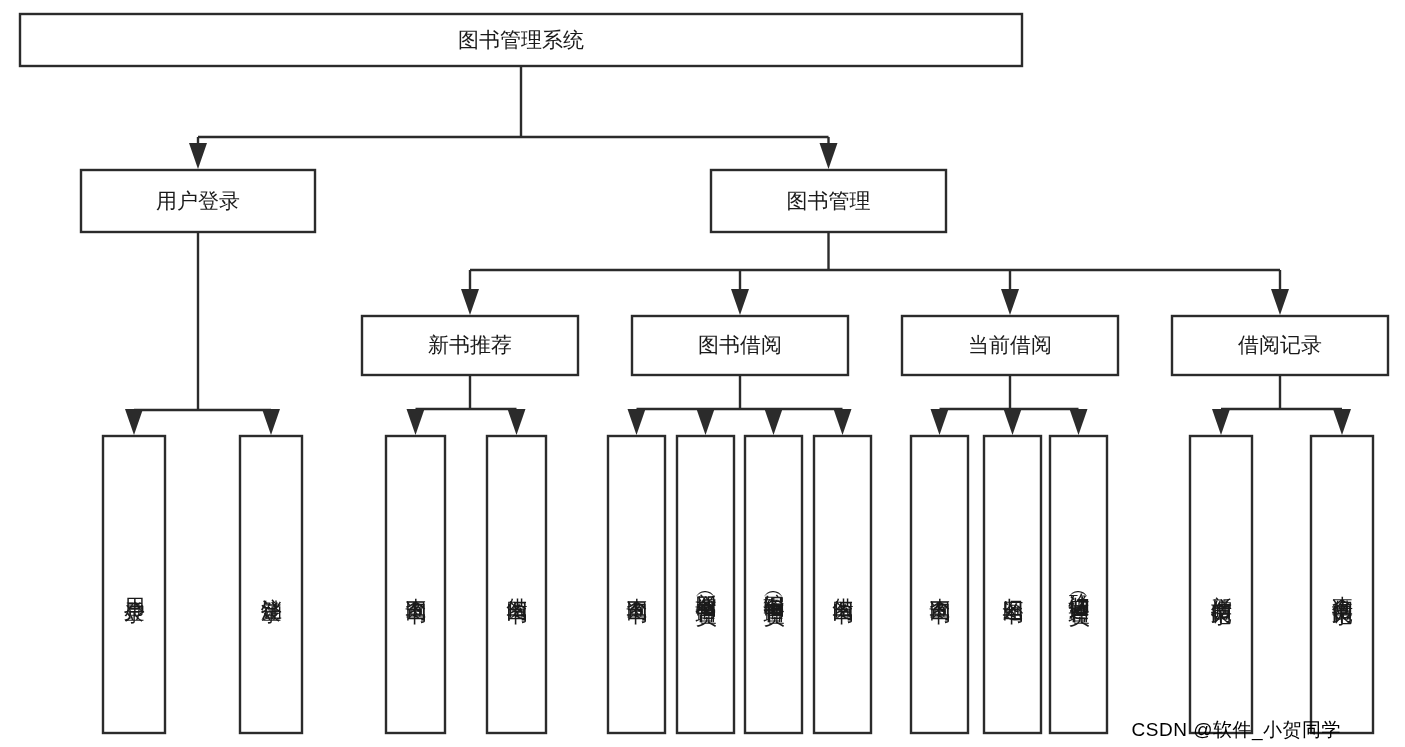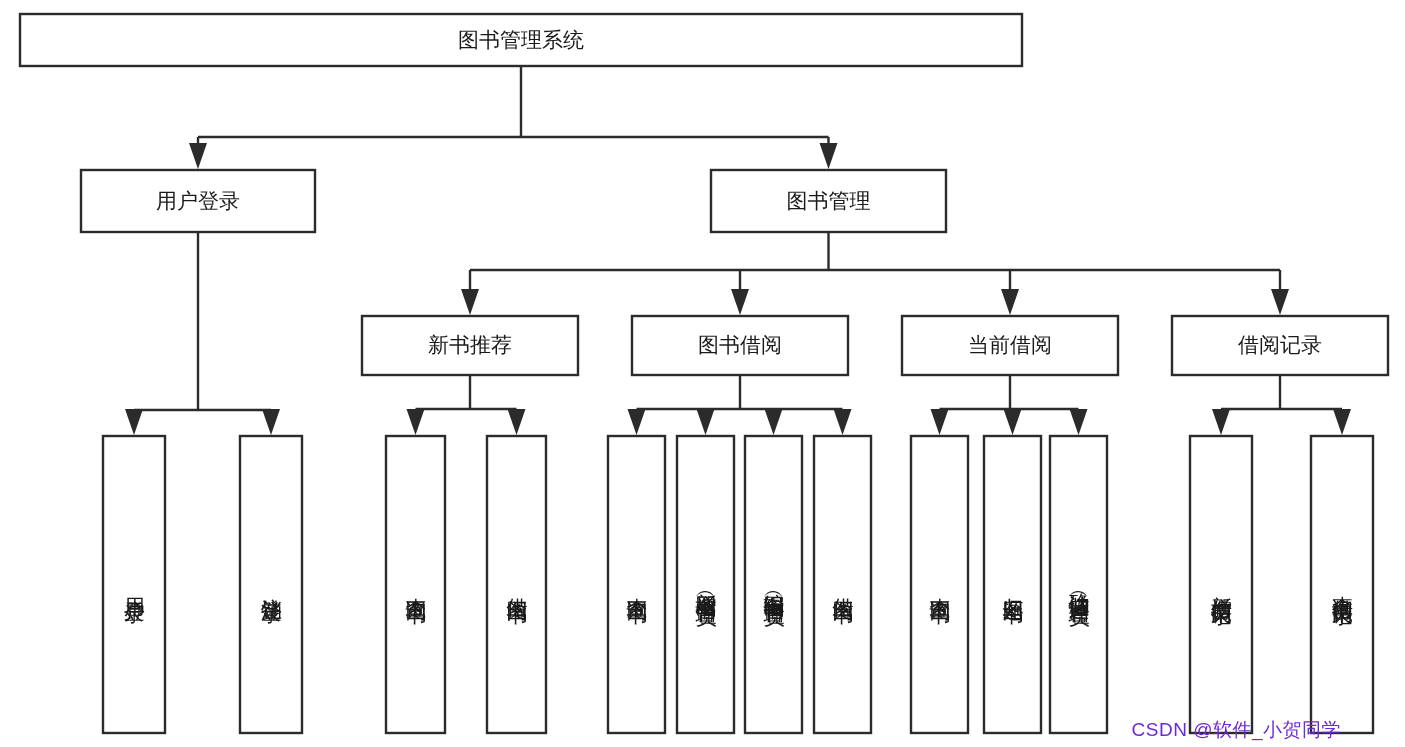--- a/index.html
+++ b/index.html
@@ -63,21 +63,21 @@
     color: #1a1a1a;
     pointer-events: none;
     white-space: nowrap;
   }
   .watermark {
     position: absolute;
     right: 8px;
     bottom: 4px;
     font-family: "Liberation Sans", "DejaVu Sans", sans-serif;
     font-size: 19px;
-    color: #6d28d9;
+    color: #000000;
     letter-spacing: 0.5px;
     user-select: none;
   }
 </style>
 </head>
 <body>
 
 <div id="diagram-root">
 
   <svg class="diagram" viewBox="0 0 1405 747">

